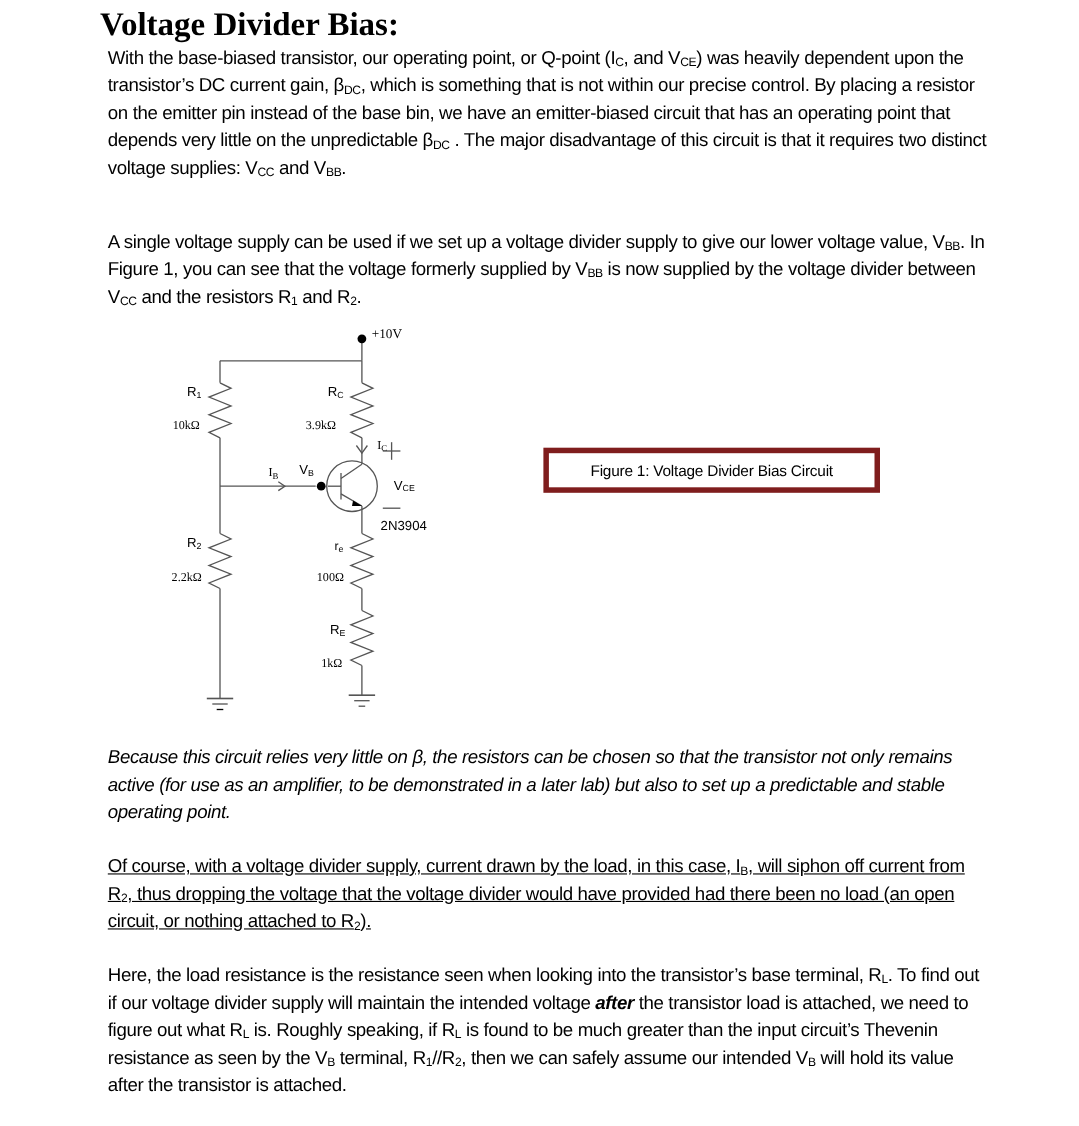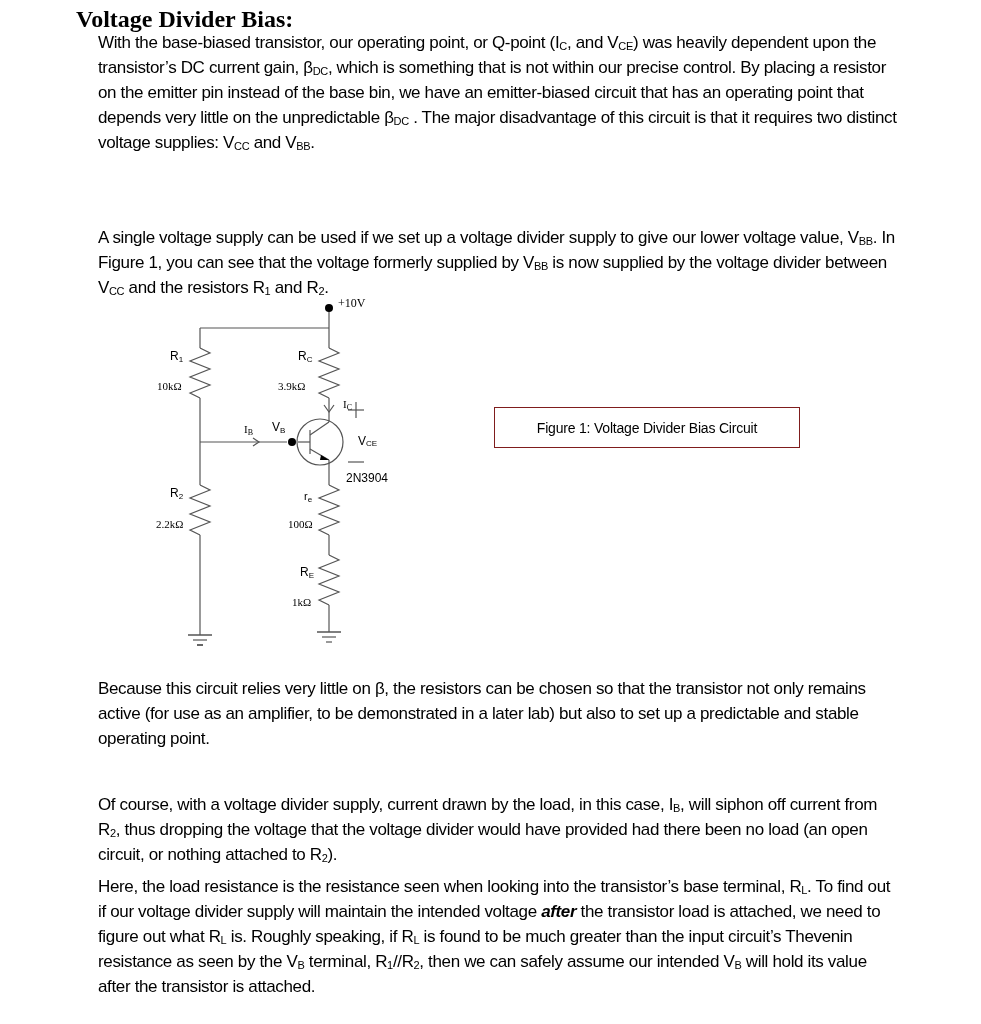--- a/index.html
+++ b/index.html
@@ -1,37 +1,37 @@
 <!DOCTYPE html>
 <html><head>
 <meta charset="utf-8">
 <style>
   html, body { margin: 0; padding: 0; background: #ffffff; }
   body { width: 981px; height: 1024px; position: relative; overflow: hidden; color: #000; }
   .title {
-    position: absolute; left: 76px; top: 6px;
-    font-family: "Liberation Serif", serif; font-weight: bold; font-size: 24px;
+    position: absolute; left: 91px; top: 6px;
+    font-family: "Liberation Serif", serif; font-weight: bold; font-size: 30px;
   }
   .para {
     position: absolute; left: 98px; width: 800px;
     font-family: "Liberation Sans Narrow", "Liberation Sans", sans-serif;
     font-size: 17px; line-height: 25px; letter-spacing: -0.35px;
     margin: 0;
   }
   .para sub { font-size: 11px; vertical-align: -2px; line-height: 0; }
   .para em { font-style: italic; font-weight: bold; }
-  #p1 { top: 30px; }
-  #p2 { top: 225px; }
-  #p3 { top: 676px; }
-  #p4 { top: 792px; }
+  #p1 { top: 40px; }
+  #p2 { top: 207px; }
+  #p3 { top: 676px; font-style: italic; }
+  #p4 { top: 775px; text-decoration: underline; }
   #p5 { top: 874px; }
   .figure { position: absolute; left: 140px; top: 290px; width: 280px; height: 380px; text-decoration: underline; }
   .caption-box {
     position: absolute; left: 494px; top: 407px; width: 306px; height: 41px;
-    border: 1px solid #7f1d1d; box-sizing: border-box;
+    border: 5px solid #7f1d1d; box-sizing: border-box;
     display: flex; align-items: center; justify-content: center;
     font-family: "Liberation Sans", sans-serif; font-size: 14px; letter-spacing: -0.2px;
   }
   svg text.serif { font-family: "Liberation Serif", serif; }
   svg text.sans { font-family: "Liberation Sans", sans-serif; }
 </style>
 </head>
 <body>
 
 <div class="title">Voltage Divider Bias:</div>

